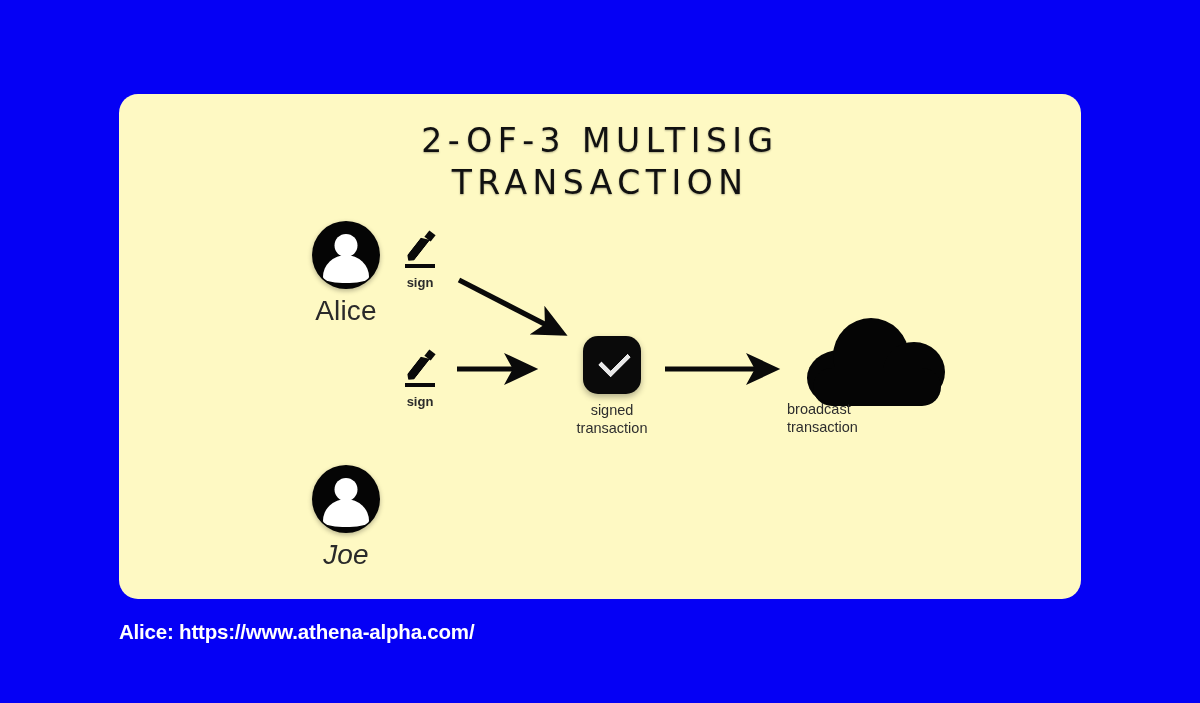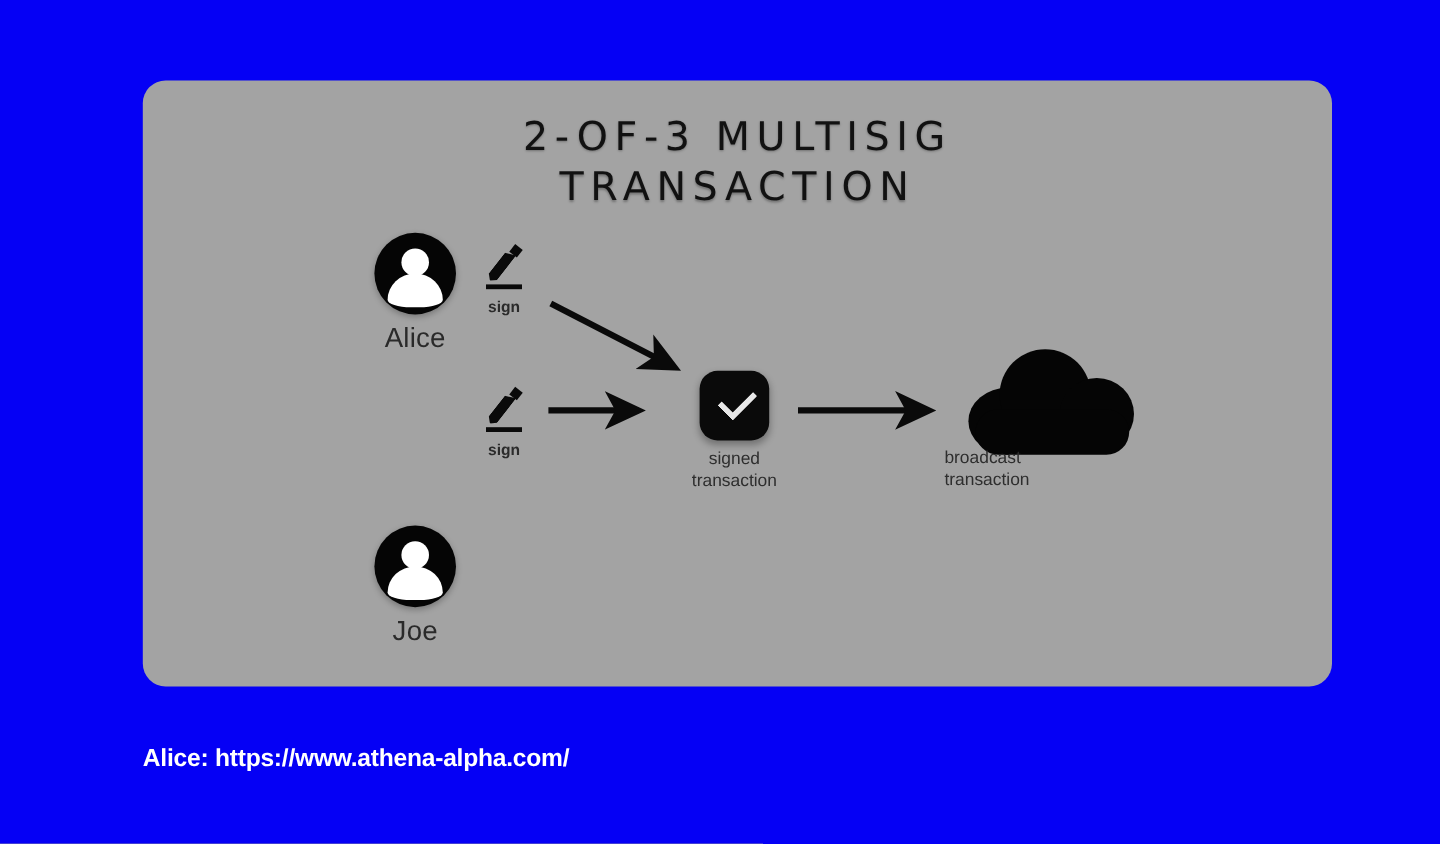--- a/index.html
+++ b/index.html
@@ -13,27 +13,26 @@
     background: #0500f5;
     font-family: "Liberation Sans", sans-serif;
     overflow: hidden;
     position: relative;
   }
 
   
   #diagram-card {
     position: absolute;
     left: 119px;
-    top: 67px;
+    top: 94px;
     width: 962px;
     height: 505px;
-    background: #a3a3a3;
+    background: #fef9c3;
     border-radius: 19px;
     overflow: hidden;
-    padding-left: 29px;
   }
 
   
   #diagram-title {
     position: absolute;
     left: 0;
     top: 26px;
     width: 100%;
     text-align: center;
     color: #111111;
@@ -78,21 +77,21 @@
     width: 46px;
     height: 28px;
     background: #ffffff;
     border-radius: 50% 50% 42% 42% / 78% 78% 22% 22%;
   }
   .person-label {
     margin-top: 6px;
     text-align: center;
     width: 68px;
     font-family: "Liberation Sans", sans-serif;
-    font-size: 23px;
+    font-size: 28px;
     color: #2a2a2a;
     letter-spacing: 0.2px;
   }
 
   
   .sign-icon-wrap {
     width: 46px;
     text-align: center;
     font-weight: bold;
   }
@@ -251,21 +250,21 @@
 
   <div class="node sign-icon-wrap" style="left:278px; top:257px;">
     <div class="sign-glyph">
       <div class="nib"></div>
       <div class="pen"></div>
       <div class="underline"></div>
     </div>
     <div class="sign-text">sign</div>
   </div>
 
-  <div class="node" style="left:193px; top:371px;">
+  <div class="node" style="left:193px; top:371px;font-style:italic;">
     <div class="avatar">
       <div class="head"></div>
       <div class="shoulders"></div>
     </div>
     <div class="person-label">Joe</div>
   </div>
 
   <div class="node" id="signed-transaction-node" style="left:428px; top:242px;">
     <div class="check-box">
       <div class="tick"></div>

